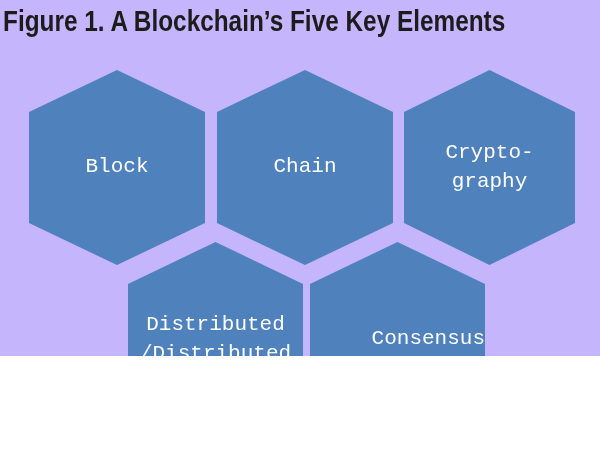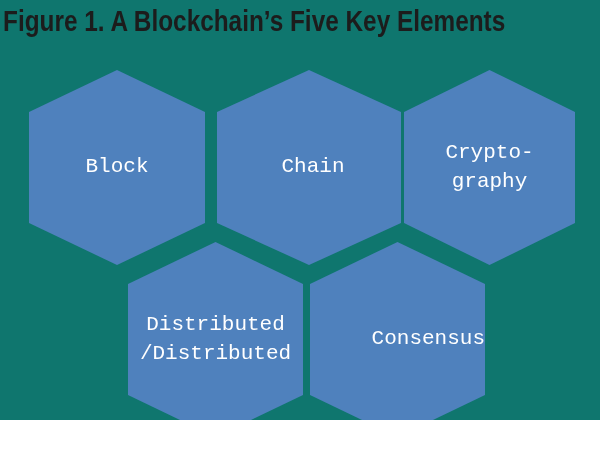--- a/index.html
+++ b/index.html
@@ -3,22 +3,22 @@
 <meta charset="utf-8">
 <style>
   html, body {
     margin: 0;
     padding: 0;
     background: #ffffff;
   }
   .stage {
     position: relative;
     width: 600px;
-    height: 420px;
-    background: #0f766e;
+    height: 356px;
+    background: #c4b5fd;
     overflow: hidden;
     font-family: "Liberation Sans", sans-serif;
   }
   .title {
     position: absolute;
     left: 3px;
     top: 5px;
     margin: 0;
     font-family: "Liberation Sans", sans-serif;
     font-size: 29px;
@@ -46,21 +46,21 @@
     justify-content: center;
     color: #ffffff;
     font-size: 21px;
     line-height: 1.35;
     text-align: center;
   }
   .hex-label {
     white-space: pre-line;
   }
   .hex-block       { left: 29px;  top: 70px;  width: 176px; height: 195px; }
-  .hex-chain       { left: 217px; top: 70px;  width: 176px; height: 195px; padding-left: 8px; }
+  .hex-chain       { left: 217px; top: 70px;  width: 176px; height: 195px; }
   .hex-crypto      { left: 404px; top: 70px;  width: 171px; height: 195px; }
   .hex-distributed { left: 128px; top: 242px; width: 175px; height: 195px; }
   .hex-consensus   { left: 310px; top: 242px; width: 175px; height: 195px; justify-content: flex-end; }
 </style>
 </head>
 <body>
 
 <div class="stage">
   <h1 class="title">Figure 1. A Blockchain’s Five Key Elements</h1>
 

